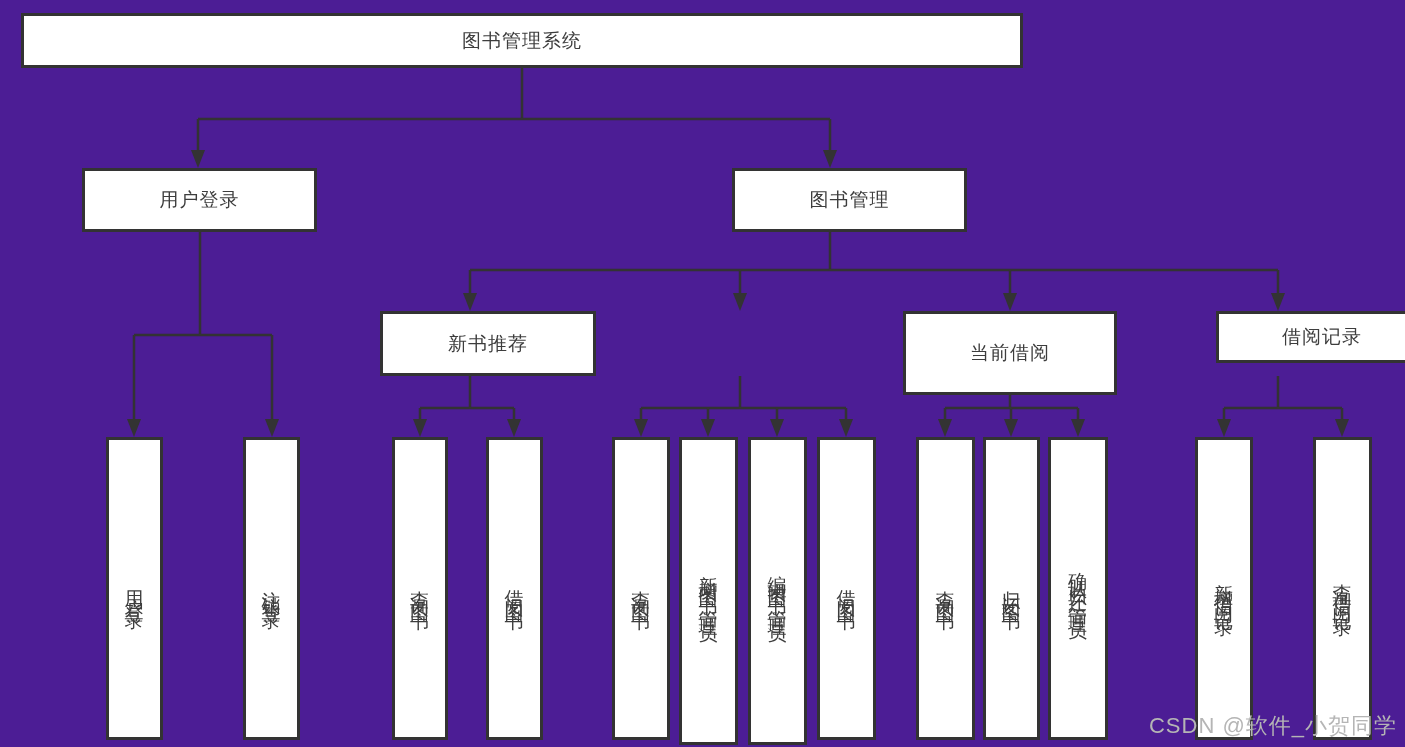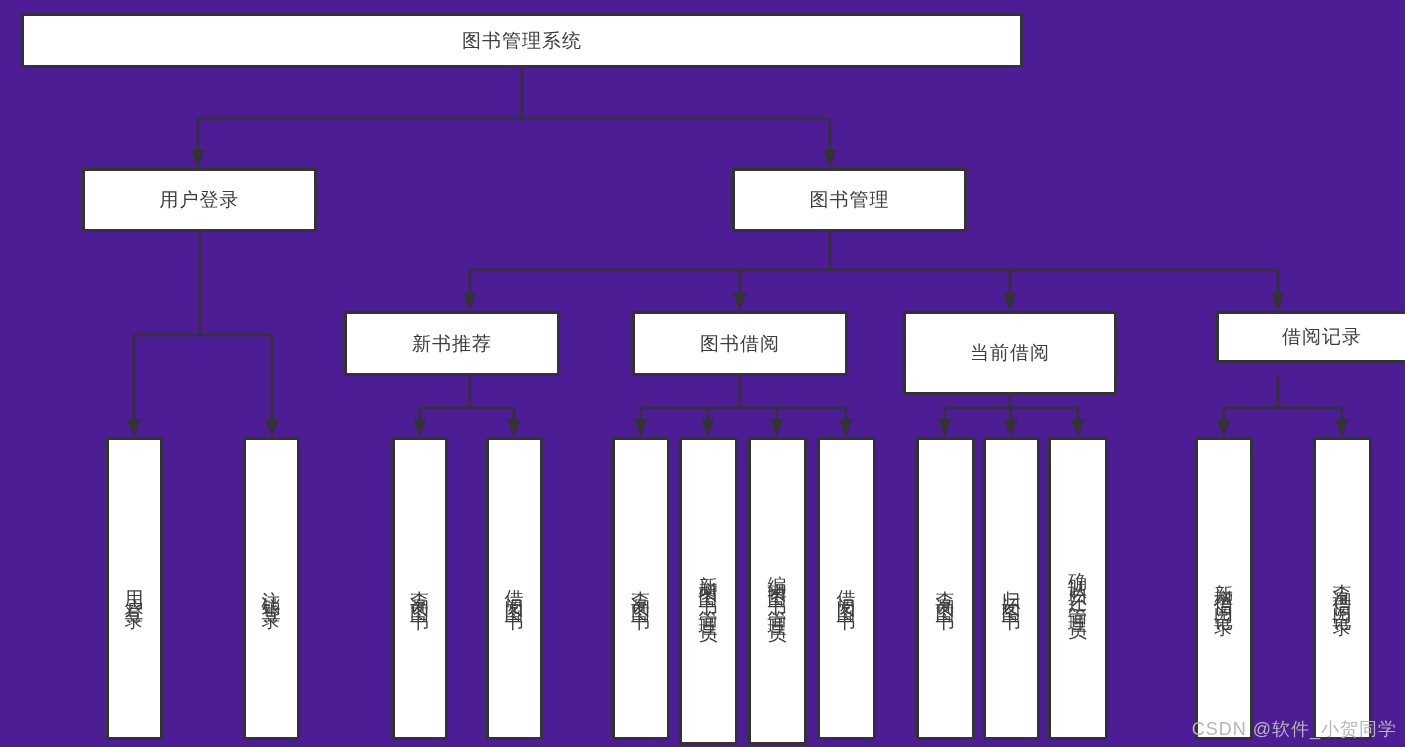--- a/index.html
+++ b/index.html
@@ -38,21 +38,21 @@
     text-orientation: mixed;
     font-size: 19px;
     letter-spacing: 7px;
     line-height: 1;
     white-space: nowrap;
   }
   .watermark {
     position: absolute;
     right: 8px;
     bottom: 6px;
-    font-size: 18px;
+    font-size: 22px;
     color: #b5b5b5;
     letter-spacing: 1px;
     z-index: 3;
     white-space: nowrap;
   }
 </style>
 </head>
 <body>
 
 <div id="stage">
@@ -130,25 +130,22 @@
     <span>图书管理系统</span>
   </div>
 
   <div class="box h" style="left:82px; top:168px; width:235px; height:64px;">
     <span>用户登录</span>
   </div>
   <div class="box h" style="left:732px; top:168px; width:235px; height:64px;">
     <span>图书管理</span>
   </div>
 
-  <div class="box h" style="left:344px; top:311px; width:216px; height:65px;">
+  <div class="box h" style="left:380px; top:311px; width:216px; height:65px;">
     <span>新书推荐</span>
-  </div>
-  <div class="box h" style="left:632px; top:311px; width:216px; height:65px;">
-    <span>图书借阅</span>
   </div>
   <div class="box h" style="left:903px; top:311px; width:214px; height:84px;">
     <span>当前借阅</span>
   </div>
   <div class="box h" style="left:1216px; top:311px; width:212px; height:52px;justify-content:center;">
     <span>借阅记录</span>
   </div>
 
   <div class="box v" style="left:106px; top:437px; width:57px; height:303px;">
     <span>用户登录</span>

